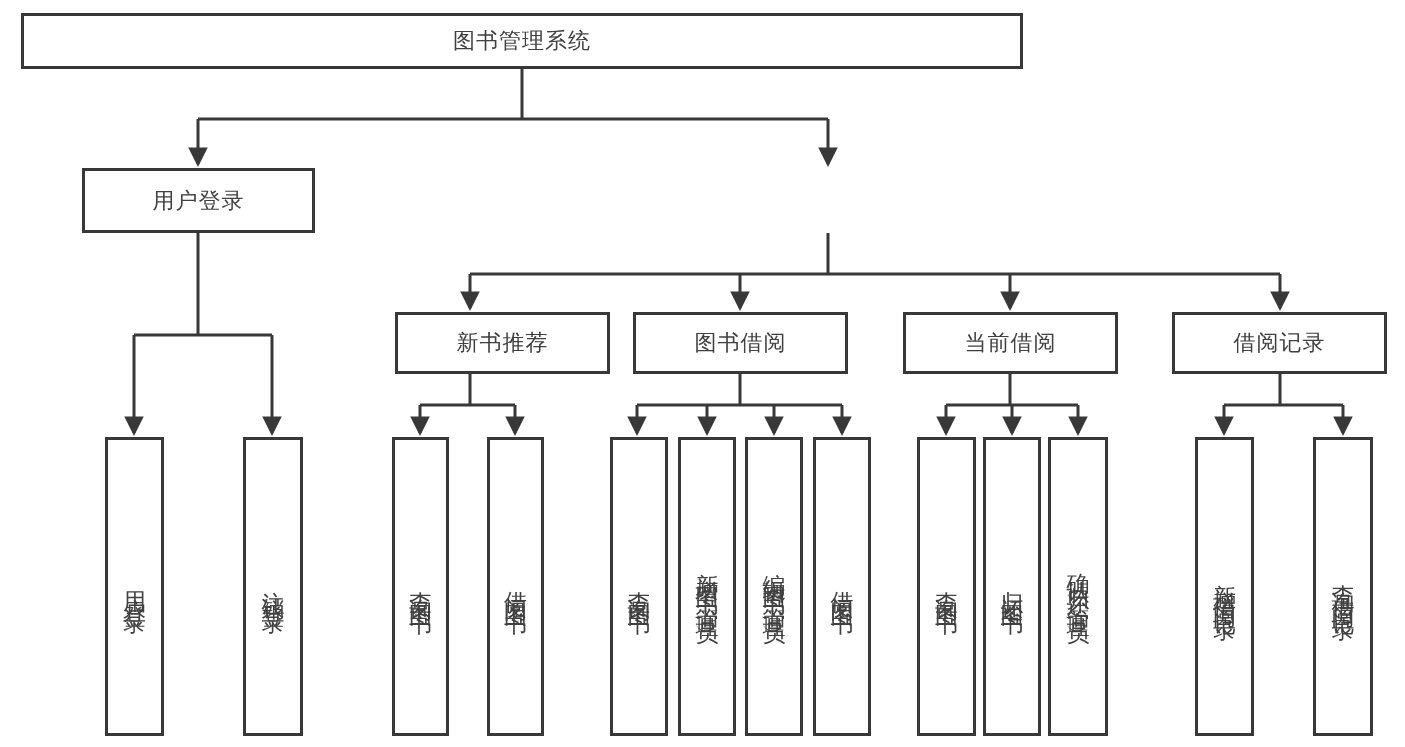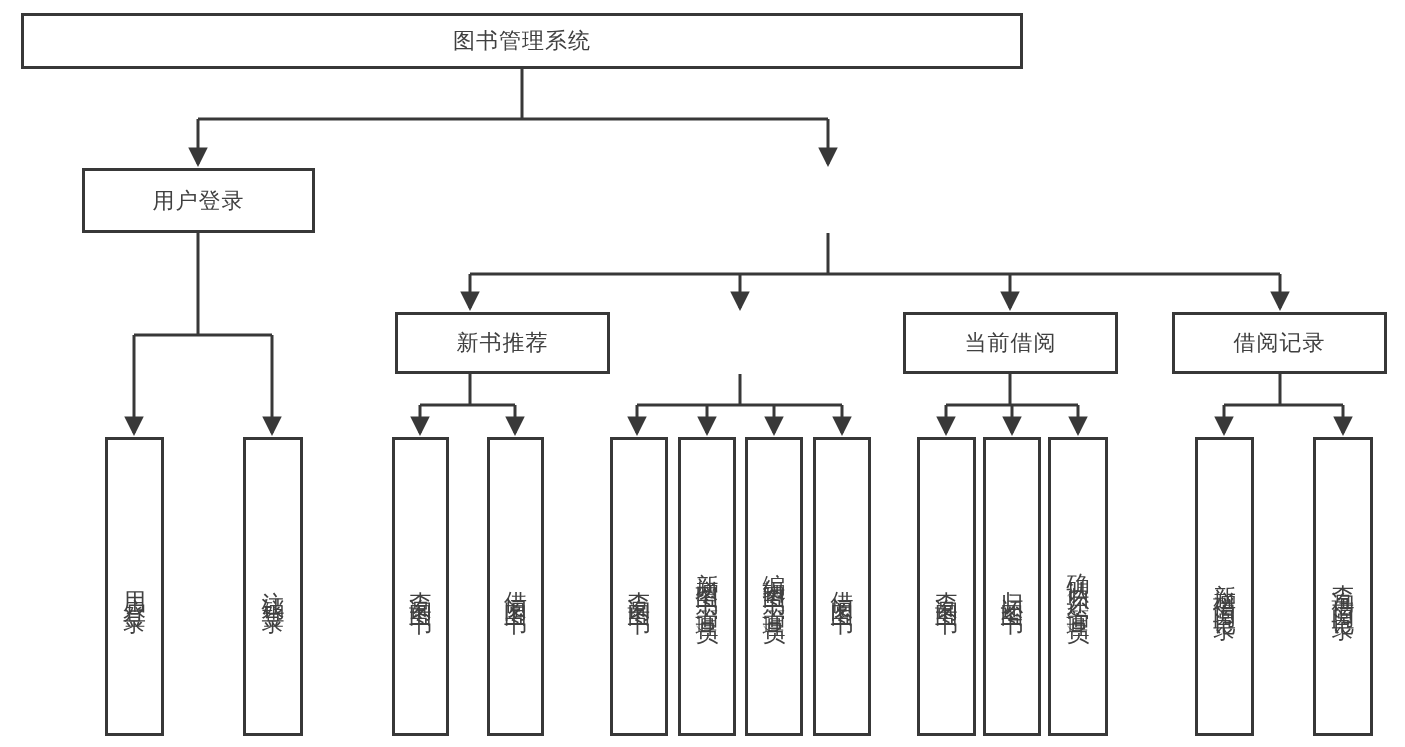--- a/index.html
+++ b/index.html
@@ -108,20 +108,23 @@
     <span>图书管理系统</span>
   </div>
 
   <div class="node hbox l2a">
     <span>用户登录</span>
   </div>
 
   <div class="node hbox l3a">
     <span>新书推荐</span>
   </div>
+  <div class="node hbox l3b">
+    <span>图书借阅</span>
+  </div>
   <div class="node hbox l3d">
     <span>借阅记录</span>
   </div>
   <div class="node hbox l3c">
     <span>当前借阅</span>
   </div>
 
   <div class="node vbox leaf u1">
     <span>用户登录</span>
   </div>

